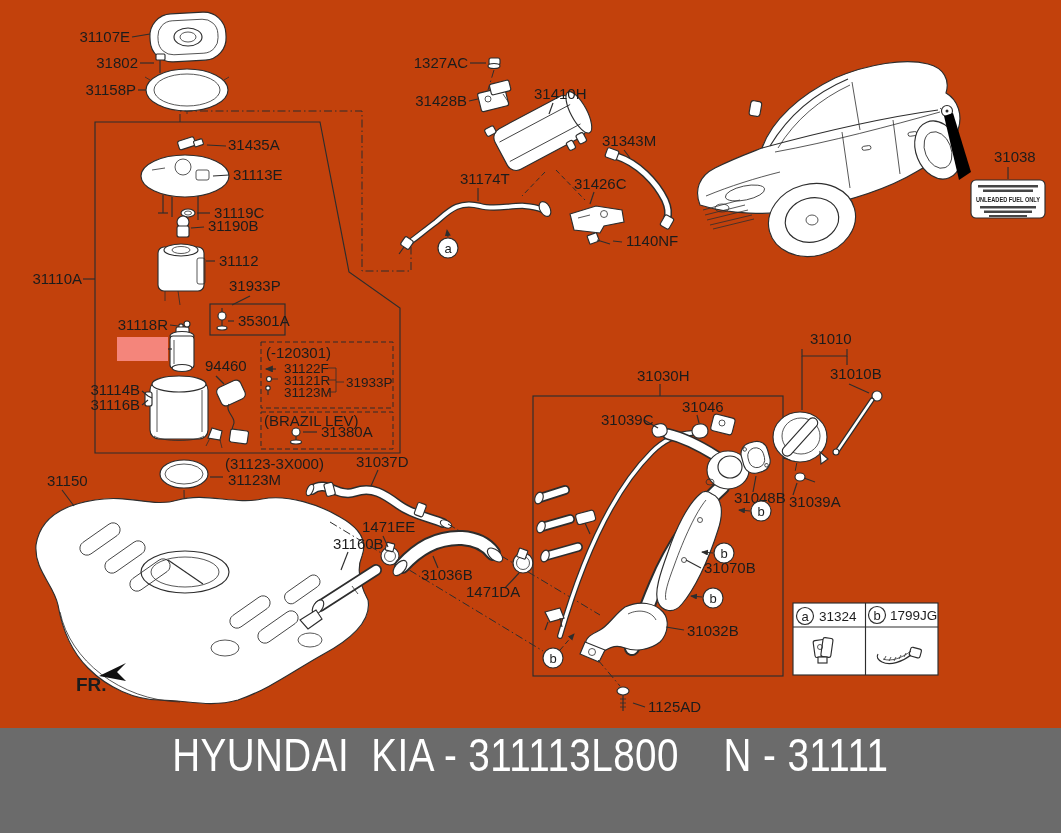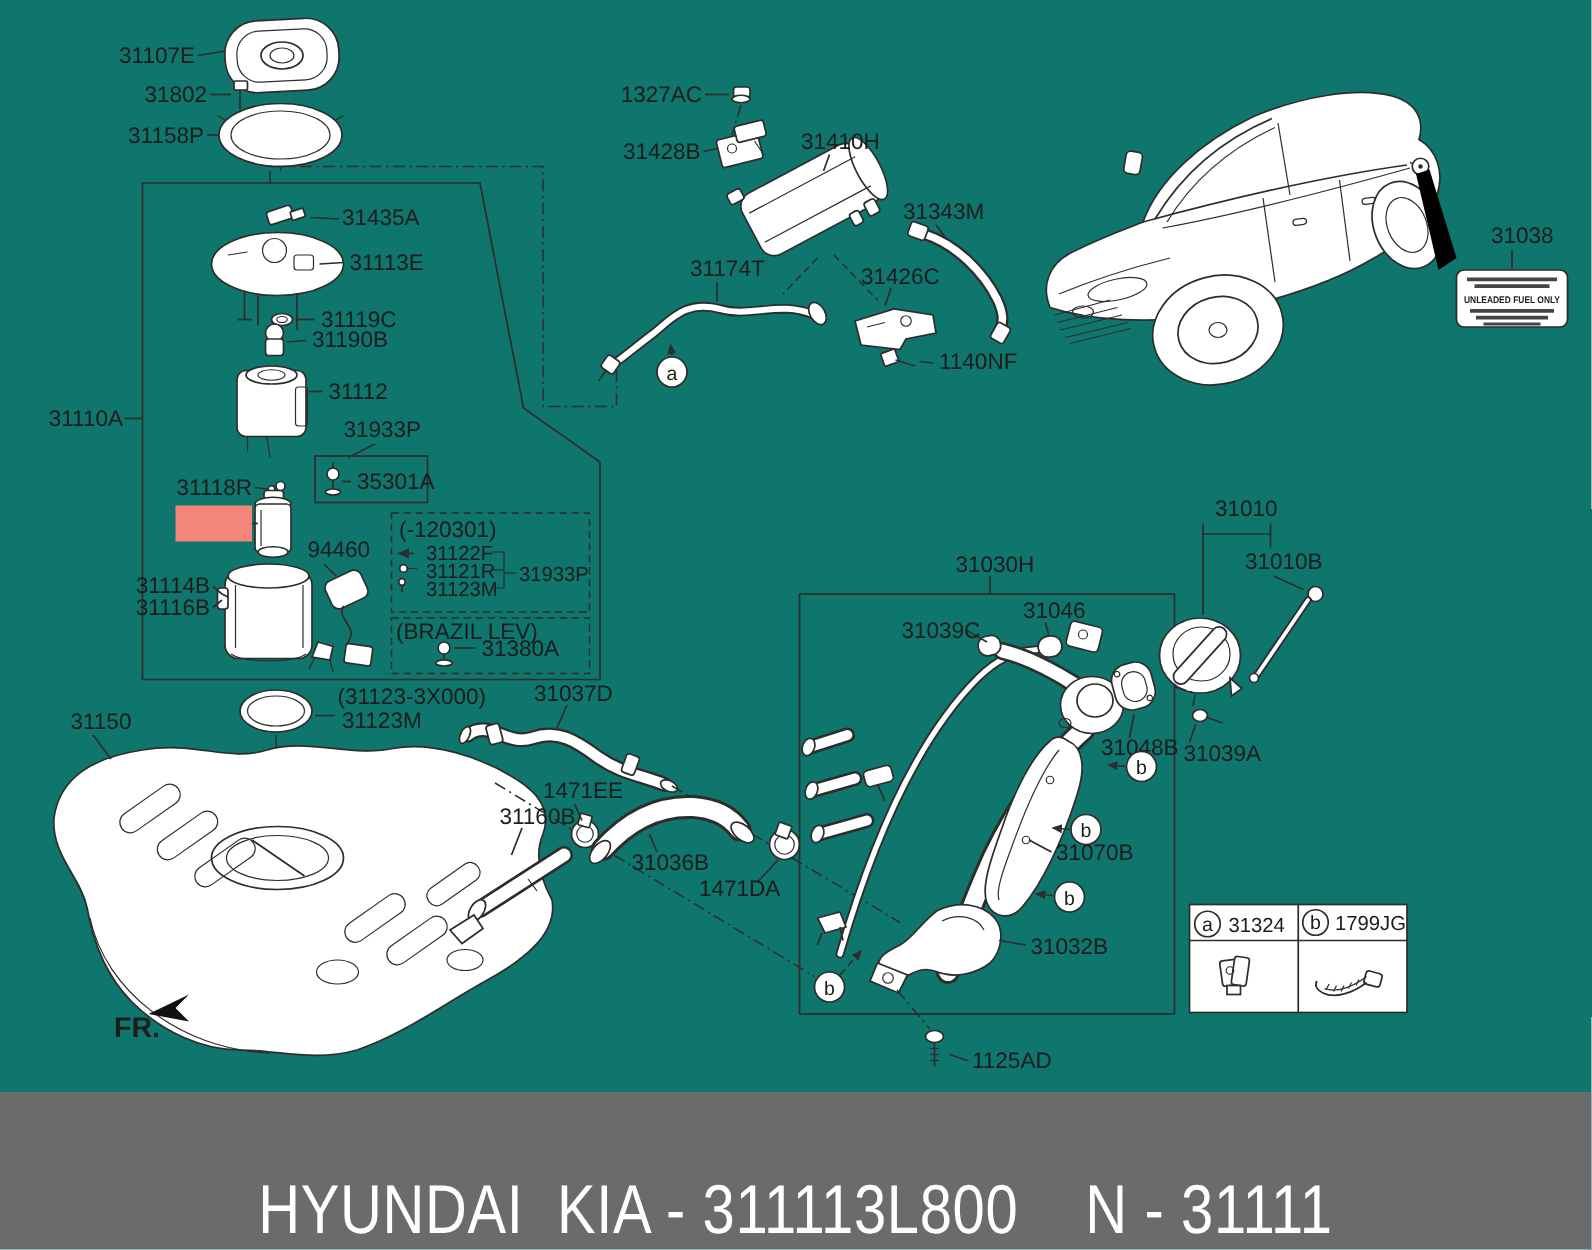--- a/index.html
+++ b/index.html
@@ -1,31 +1,31 @@
 <!DOCTYPE html>
 <html><head>
 <meta charset="utf-8">
 <style>
   html,body{margin:0;padding:0;background:#fff;}
-  #page{position:relative;width:1061px;height:833px;background:#0f766e;overflow:hidden;
+  #page{position:relative;width:1061px;height:833px;background:#c2410c;overflow:hidden;
         font-family:"Liberation Sans",sans-serif;}
   svg text{font-family:"Liberation Sans",sans-serif;font-size:15px;fill:#1c1c1c;}
   svg text.sm{font-size:13.5px;}
   svg text.tiny{font-size:6.5px;font-weight:bold;}
   svg text.callout{font-size:13px;}
   svg text.fr{font-size:19px;font-weight:bold;}
   .ln{stroke:#2d2d2d;stroke-width:1.15;fill:none;}
   .fw{stroke:#2d2d2d;stroke-width:1.15;fill:#fff;}
   .thin{stroke:#2d2d2d;stroke-width:.8;fill:none;}
   .dd{stroke:#2d2d2d;stroke-width:1;fill:none;stroke-dasharray:8 3 1.5 3;}
   .ds{stroke:#2d2d2d;stroke-width:1;fill:none;stroke-dasharray:5 3;}
   .to{stroke:#2d2d2d;fill:none;stroke-linecap:round;}
   .ti{stroke:#fff;fill:none;stroke-linecap:round;}
   #footer{position:absolute;left:0;top:728px;width:1061px;height:105px;background:#6b6b6b;
-          display:flex;align-items:flex-end;justify-content:center;}
+          display:flex;align-items:flex-start;justify-content:center;}
   #footer span{color:#fff;font-size:46px;white-space:pre;transform:scaleX(.84);letter-spacing:.5px;}
 </style>
 </head>
 <body>
 
 <div id="page">
 <svg width="1061" height="728" viewBox="0 0 1061 728">
   <defs>
     <marker id="arr" markerWidth="8" markerHeight="8" refX="6" refY="3" orient="auto">
       <path d="M0,0 L7,3 L0,6 Z" fill="#2d2d2d"></path>

